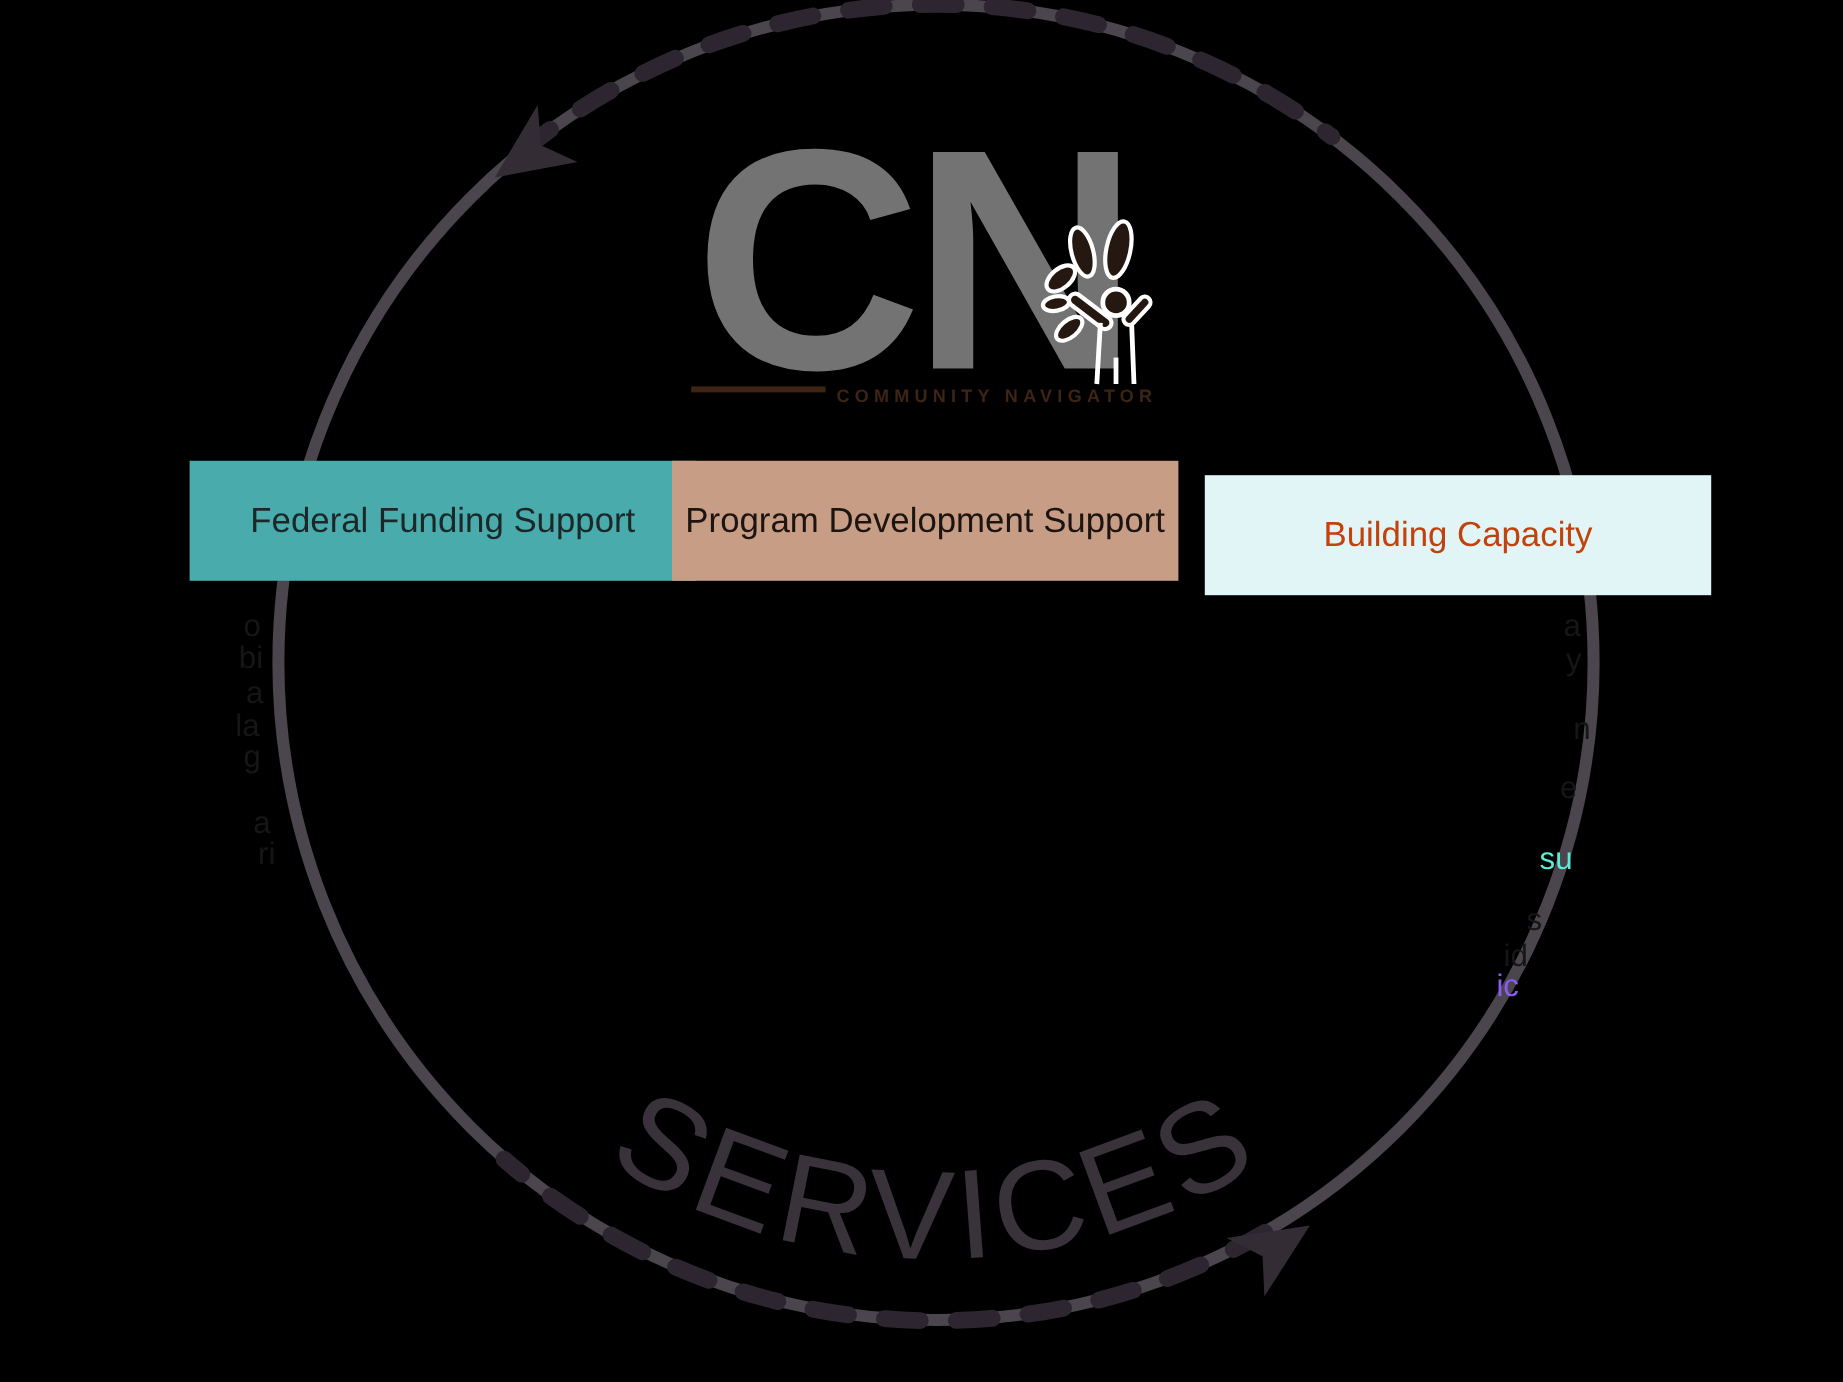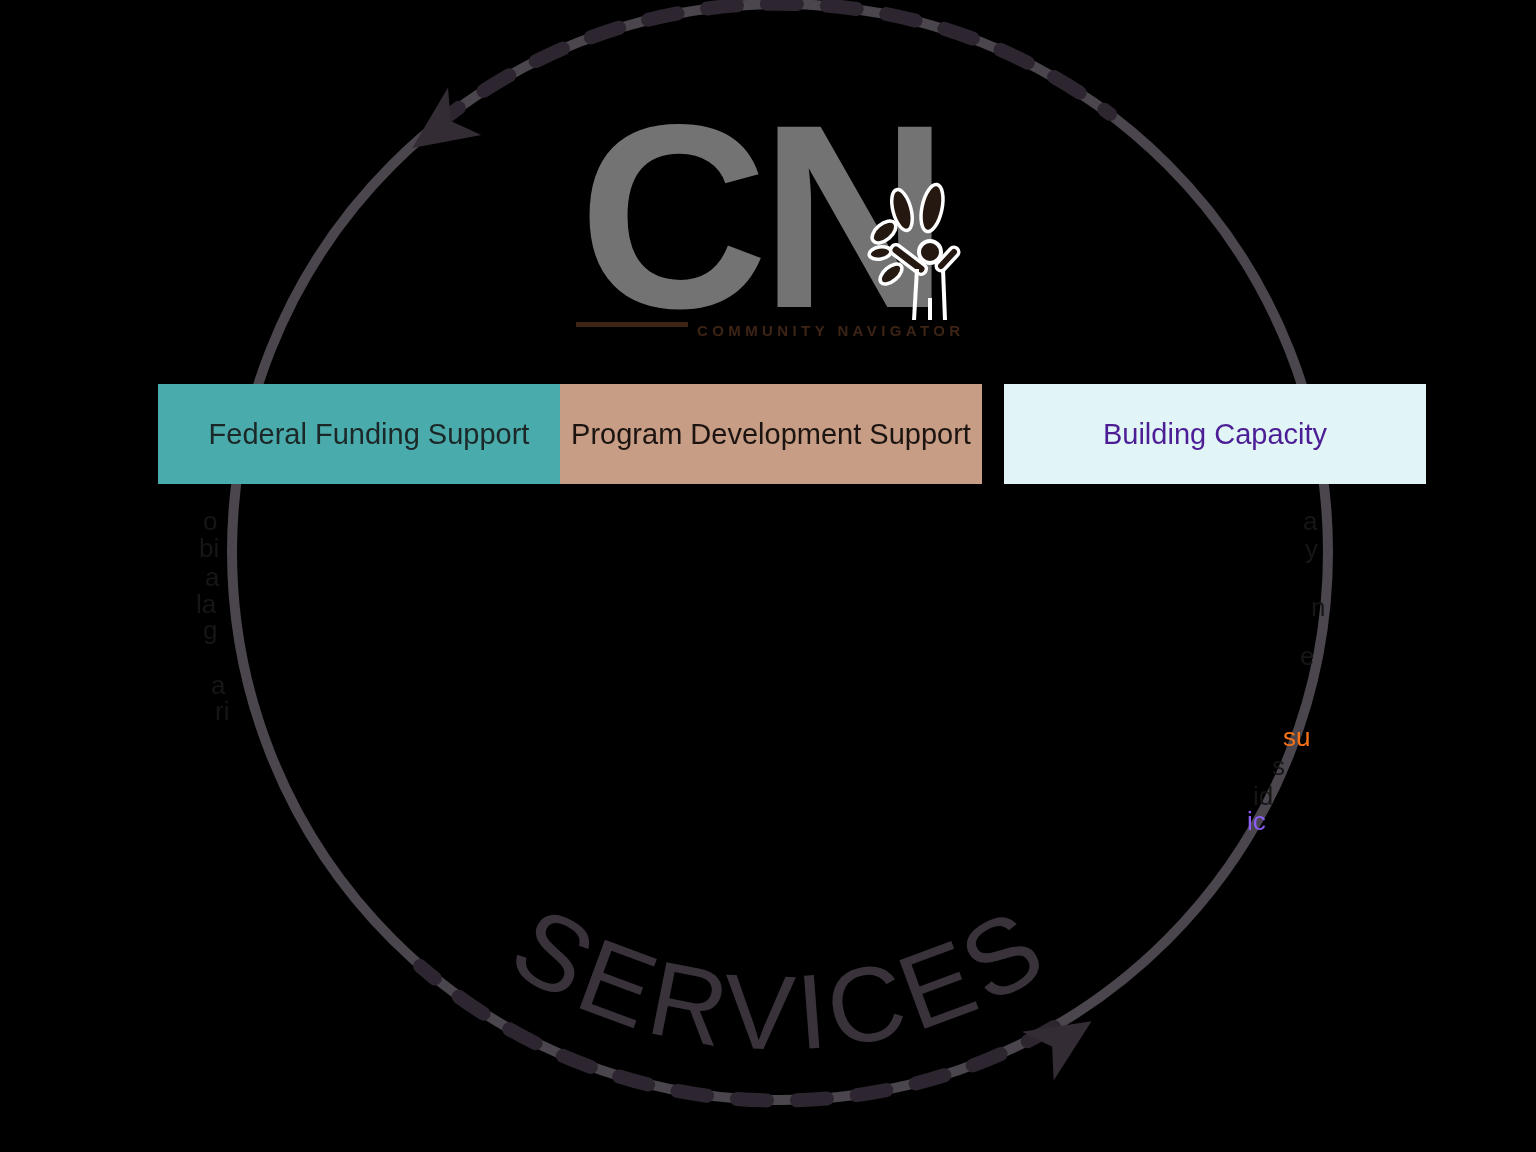--- a/index.html
+++ b/index.html
@@ -91,35 +91,35 @@
     <line x1="88" y1="99" x2="90" y2="150" stroke="#ffffff" stroke-width="4"></line>
     <line x1="75" y1="128" x2="75" y2="150" stroke="#ffffff" stroke-width="4"></line>
   </svg>
 
   <div class="box box-0" style="background: rgb(74, 171, 172); color: rgb(28, 39, 39);">
     <span>Federal Funding Support</span>
   </div>
   <div class="box box-1" style="background: rgb(199, 157, 133); color: rgb(28, 20, 16);">
     <span>Program Development Support</span>
   </div>
-  <div class="box box-2" style="background: rgb(225, 245, 247); color: #4c1d95;">
+  <div class="box box-2" style="background: rgb(225, 245, 247); color: #c2410c; margin-top: 12px;">
     <span>Building Capacity</span>
   </div>
 
   <div id="fragments">
       <span class="fragment" style="left: 203px; top: 508px; color: rgb(22, 22, 22);">o</span>
       <span class="fragment" style="left: 199px; top: 535px; color: rgb(22, 22, 22);">bi</span>
       <span class="fragment" style="left: 205px; top: 564px; color: rgb(22, 22, 22);">a</span>
       <span class="fragment" style="left: 196px; top: 591px; color: rgb(22, 22, 22);">la</span>
       <span class="fragment" style="left: 203px; top: 617px; color: rgb(22, 22, 22);">g</span>
       <span class="fragment" style="left: 211px; top: 672px; color: rgb(22, 22, 22);">a</span>
       <span class="fragment" style="left: 215px; top: 698px; color: rgb(22, 22, 22);">ri</span>
       <span class="fragment" style="left: 1303px; top: 508px; color: rgb(22, 22, 22);">a</span>
       <span class="fragment" style="left: 1305px; top: 536px; color: rgb(22, 22, 22);">y</span>
       <span class="fragment" style="left: 1311px; top: 594px; color: rgb(22, 22, 22);">n</span>
       <span class="fragment" style="left: 1300px; top: 643px; color: rgb(22, 22, 22);">e</span>
-      <span class="fragment" style="left: 1283px; top: 724px; color: #f97316;">su</span>
+      <span class="fragment" style="left: 1283px; top: 702px; color: #5eead4;">su</span>
       <span class="fragment" style="left: 1272px; top: 753px; color: rgb(22, 22, 22);">s</span>
       <span class="fragment" style="left: 1253px; top: 783px; color: rgb(22, 22, 22);">id</span>
       <span class="fragment" style="left: 1247px; top: 808px; color: #8b5cf6;">ic</span>
     </div>
 
 </div>
 
 </body></html>

